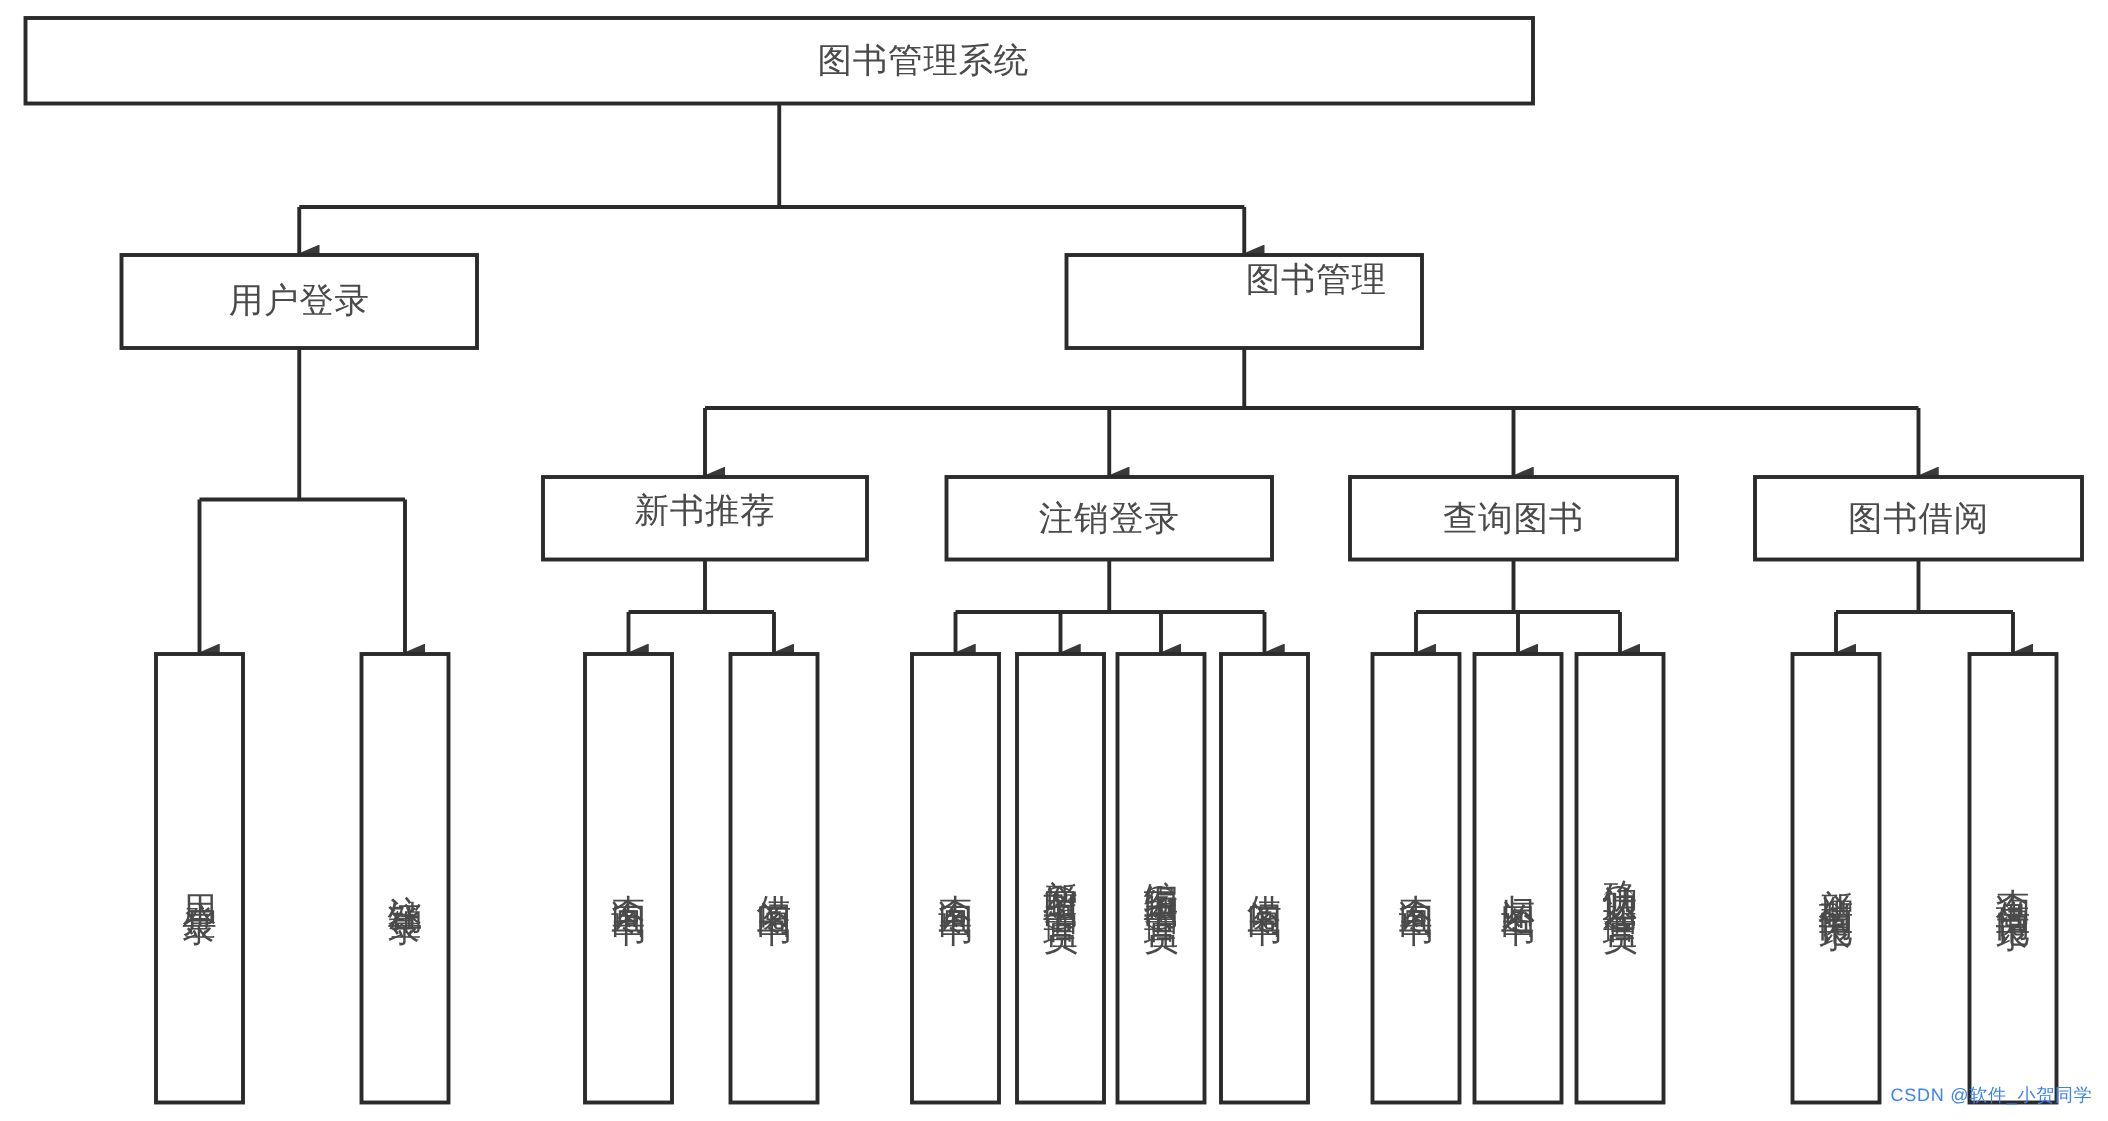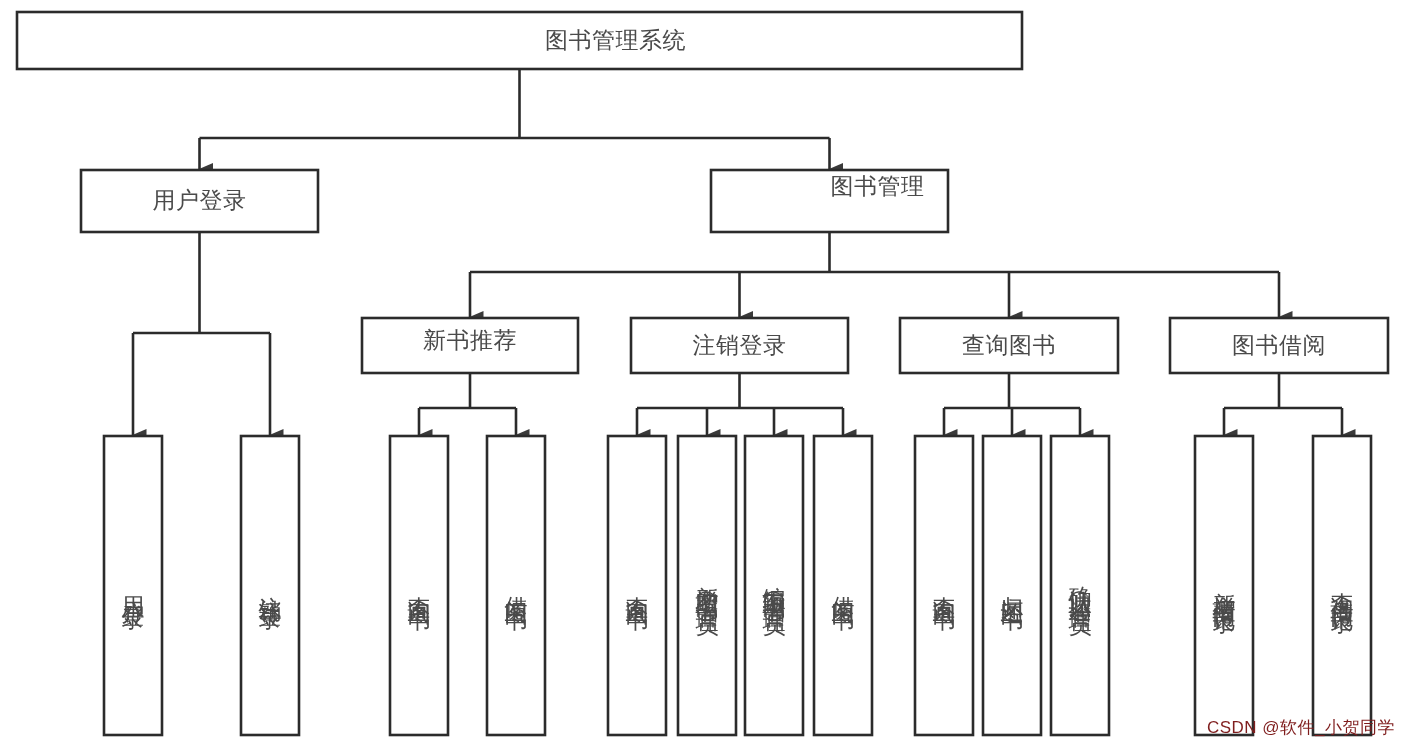--- a/index.html
+++ b/index.html
@@ -64,22 +64,22 @@
     text-orientation: upright;
     font-size: 23px;
     line-height: 1.18;
     letter-spacing: 4px;
     white-space: nowrap;
   }
   .watermark {
     position: absolute;
     right: 10px;
     bottom: 8px;
-    font-size: 17px;
-    color: #7f1d1d;
+    font-size: 12px;
+    color: #3b82f6;
     font-family: "Liberation Sans", "DejaVu Sans", sans-serif;
     white-space: nowrap;
     letter-spacing: 0.5px;
   }
 </style>
 </head>
 <body>
 
 <div id="diagram-root">
 

